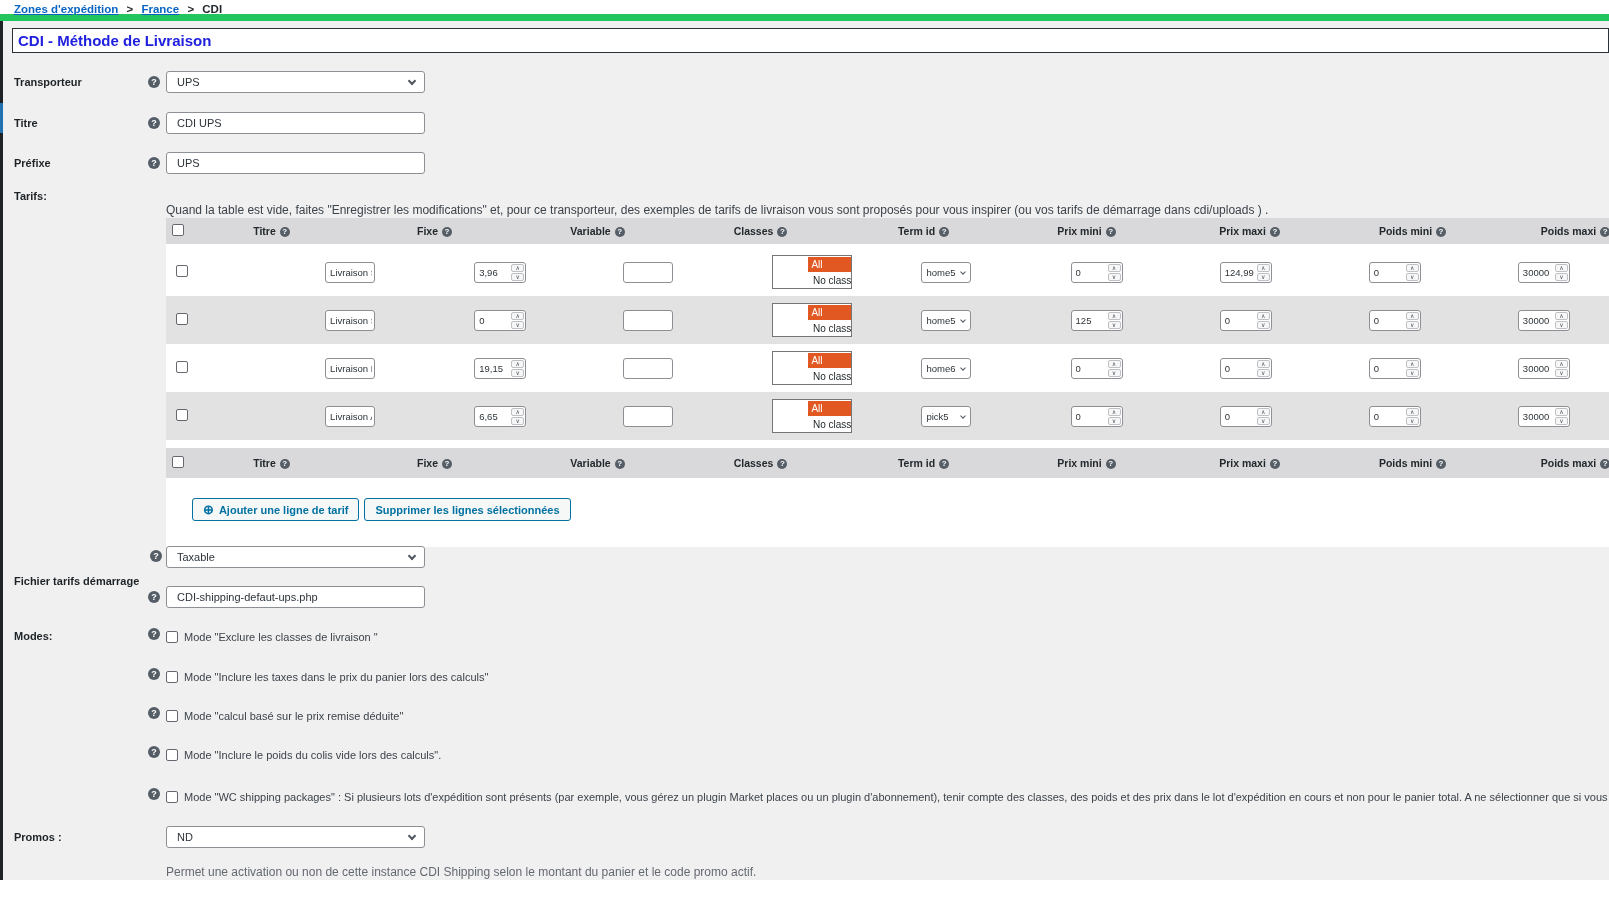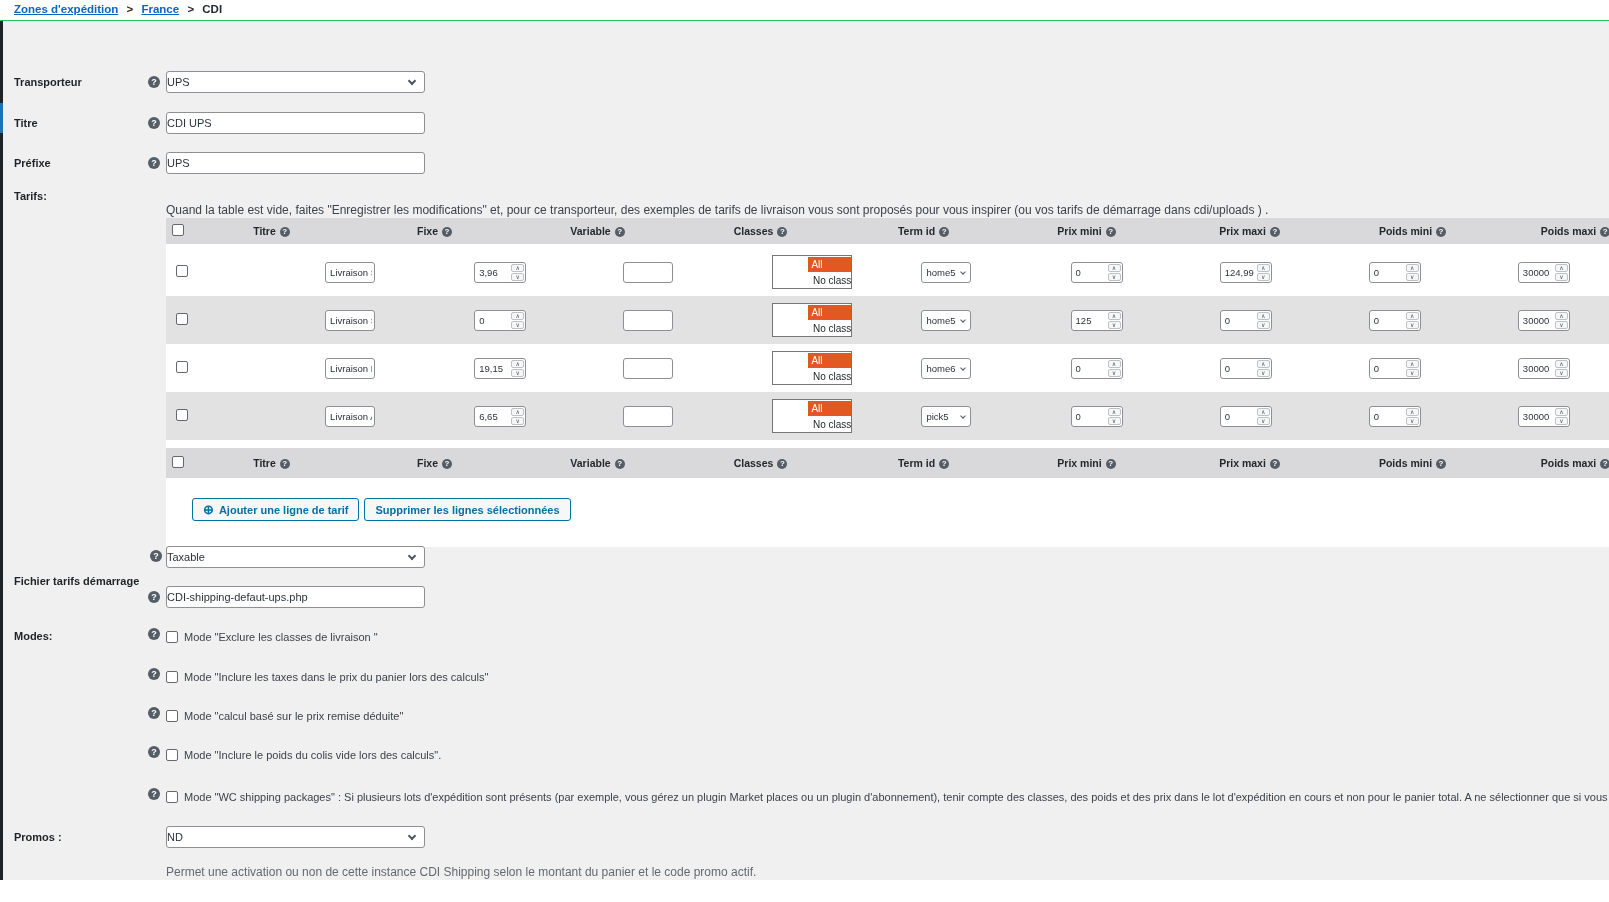--- a/index.html
+++ b/index.html
@@ -4,21 +4,21 @@
 <style>
   * { box-sizing: border-box; margin: 0; padding: 0; }
   body { margin: 0; background: #ffffff; }
   .screen {
     position: relative; width: 1609px; height: 902px; overflow: hidden;
     background: #f0f0f1; font-family: "Liberation Sans", sans-serif; color: #1d2327;
   }
   
   .topbar {
     position: absolute; left: 0; top: 0; width: 1609px; height: 21px;
-    background: #fff; border-bottom: 1px solid #22c55e;
+    background: #fff; border-bottom: 7px solid #22c55e;
     padding: 3px 0 1px 14px; font-size: 11.5px; font-weight: bold; z-index: 5;
   }
   .crumb-link { color: #0a65c2; text-decoration: underline; cursor: pointer; }
   .crumb-sep { color: #23282d; margin: 0 5px; }
   .crumb-current { color: #23282d; }
   
   .admin-strip { position: absolute; left: 0; top: 21px; width: 3px; height: 859px; background: #1d2327; z-index: 4; }
   .strip-active { position: absolute; left: 0; top: 82px; width: 3px; height: 30px; background: #2271b1; }
   
   .title-box {
@@ -33,21 +33,21 @@
     background: #555d66; color: #fff; font-size: 9px; font-weight: bold;
     text-align: center; line-height: 12px; display: inline-block; cursor: pointer;
   }
   .help::after { content: "?"; }
   .help.inline { position: static; width: 10px; height: 10px; line-height: 10px; font-size: 8px; margin-left: 4px; vertical-align: middle; }
   .fselect, .finput {
     position: absolute; left: 166px; width: 259px; height: 22px;
     border: 1px solid #8c8f94; border-radius: 3px; background: #fff;
     font-size: 11px; color: #2c3338;
   }
-  .fselect .selval, .finput .selval { display: block; line-height: 20px; white-space: nowrap; overflow: hidden; }
+  .fselect .selval, .finput .selval { display: block; line-height: 20px; white-space: nowrap; overflow: hidden; margin-left: 10px; }
   .chev {
     position: absolute; right: 9px; top: 6px; width: 6px; height: 6px;
     border-right: 2px solid #50575e; border-bottom: 2px solid #50575e; transform: rotate(45deg);
   }
   .chev.sm { right: 5px; top: 7px; width: 4px; height: 4px; border-width: 1.5px; }
   .note { position: absolute; font-size: 12px; color: #3c434a; white-space: nowrap; margin-top: 14px; }
   .note.gray { color: #646970; }
   
   .tarif-table { position: absolute; left: 166px; top: 218px; width: 1491px; background: #fff; }
   .hrow { display: flex; align-items: center; height: 26px; background: #d9d9db; }
@@ -106,20 +106,23 @@
     <span class="crumb-sep">&gt;</span>
     <span class="crumb-link">France</span>
     <span class="crumb-sep">&gt;</span>
     <span class="crumb-current">CDI</span>
   </div>
 
   <div class="admin-strip">
     <div class="strip-active"></div>
   </div>
 
+  <div class="title-box">
+    <span class="title">CDI - Méthode de Livraison</span>
+  </div>
 
   <span class="flabel" style="top:76px">Transporteur</span>
   <span class="help" style="left:148px;top:76px"></span>
   <div class="fselect" style="top:71px">
     <span class="selval">UPS</span>
     <span class="chev"></span>
   </div>
 
   <span class="flabel" style="top:117px">Titre</span>
   <span class="help" style="left:148px;top:117px"></span>

